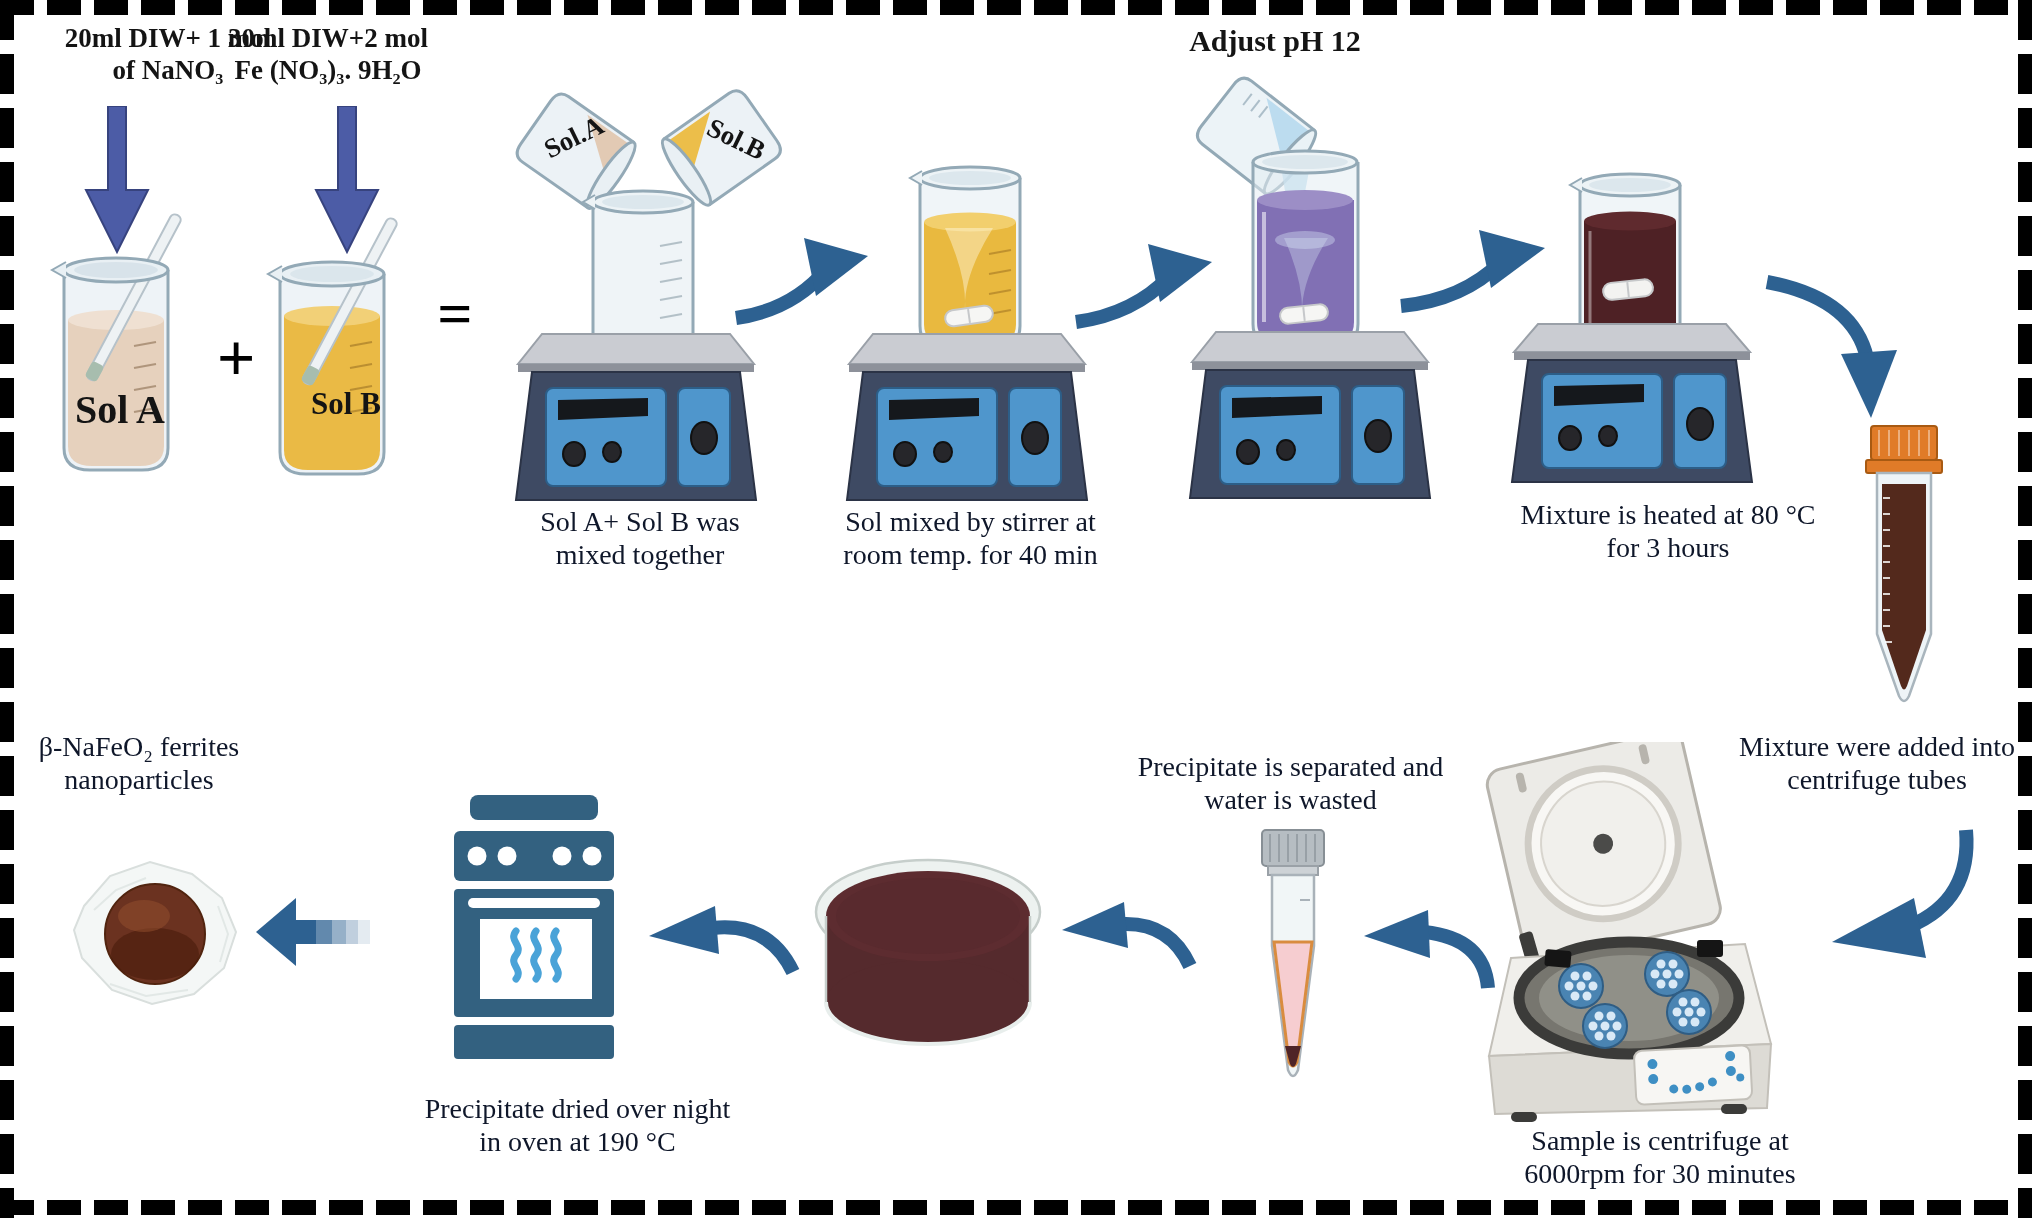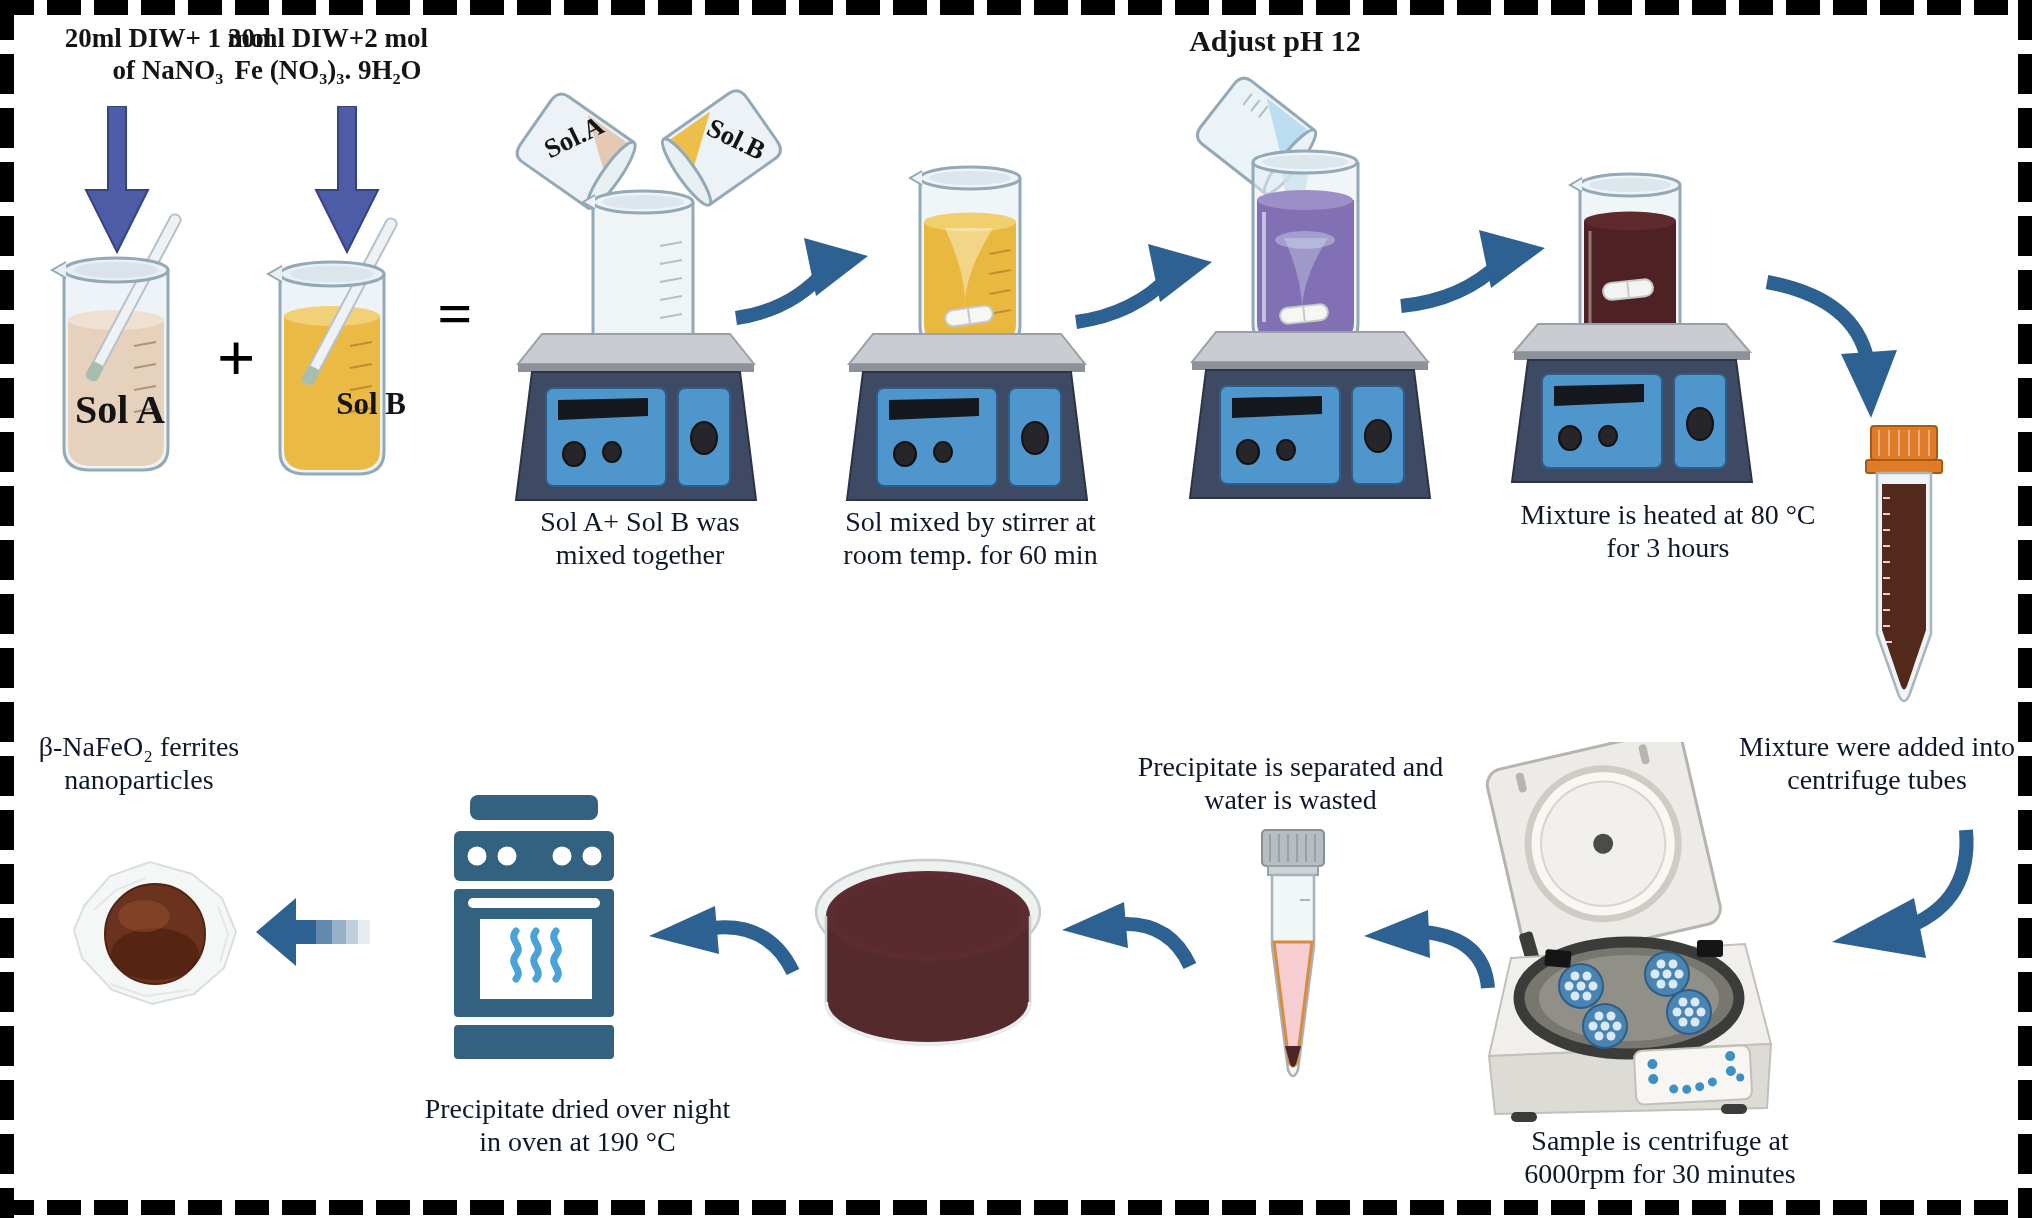--- a/index.html
+++ b/index.html
@@ -73,21 +73,21 @@
         <line x1="88" y1="196" x2="110" y2="192"></line>
     </g>
     <g transform="rotate(28 70 120)">
       <rect x="64" y="-12" width="11" height="186" rx="5" fill="#eef2f4" stroke="#b6c2ca" stroke-width="2"></rect>
       <rect x="63" y="156" width="13" height="18" rx="4" fill="#a7bdae"></rect>
     </g>
     <ellipse cx="70" cy="58" rx="52" ry="12" fill="#e9f0f4" stroke="#93a9b6" stroke-width="3"></ellipse>
     <ellipse cx="70" cy="58" rx="42" ry="8" fill="#dbe6ec"></ellipse>
     <path d="M20,50 L6,58 L20,66" fill="#e9f0f4" stroke="#93a9b6" stroke-width="2"></path>
   </svg>
-  <div class="lbl" style="left:286px;top:386px;width:120px;font-size:31px;text-align:right;">Sol B</div>
+  <div class="lbl" style="left:286px;top:386px;width:120px;font-size:31px;">Sol B</div>
 
   <div class="sign" style="left:416px;top:282px;width:78px;font-size:62px;">=</div>
 
   <svg class="abs" style="left:505px;top:78px" width="140" height="150" viewBox="0 0 140 150">
     <g transform="rotate(125 70 72)">
       <path d="M30,28 L30,108 Q30,120 44,120 L96,120 Q110,120 110,108 L110,28" fill="rgba(224,234,240,0.6)" stroke="#93a9b6" stroke-width="3"></path>
       <polygon points="34,32 34,82 74,32" fill="#e2cab4"></polygon>
       <ellipse cx="70" cy="28" rx="40" ry="9" fill="#e9f0f4" stroke="#93a9b6" stroke-width="3"></ellipse>
     </g>
   </svg>
@@ -160,21 +160,21 @@
     <rect x="2" y="34" width="236" height="8" fill="#8d919a"></rect>
     <polygon points="16,42 224,42 240,170 0,170" fill="#3e4a63" stroke="#2b3346" stroke-width="2"></polygon>
     <rect x="30" y="58" width="120" height="98" rx="7" fill="#4f96cc" stroke="#2c5e88" stroke-width="2"></rect>
     <polygon points="42,70 132,68 132,86 42,90" fill="#15181c"></polygon>
     <ellipse cx="58" cy="124" rx="11" ry="12" fill="#26262a" stroke="#111" stroke-width="2"></ellipse>
     <ellipse cx="96" cy="122" rx="9" ry="10" fill="#26262a" stroke="#111" stroke-width="2"></ellipse>
     <rect x="162" y="58" width="52" height="98" rx="7" fill="#4f96cc" stroke="#2c5e88" stroke-width="2"></rect>
     <ellipse cx="188" cy="108" rx="13" ry="16" fill="#26262a" stroke="#111" stroke-width="2"></ellipse>
   </svg>
   <div class="cap" style="left:818px;top:505px;width:305px;">Sol mixed by stirrer at
-room temp. for 60 min</div>
+room temp. for 40 min</div>
 
   <svg class="abs" style="left:1068px;top:232px" width="150" height="98" viewBox="0 0 150 98">
     <path d="M8,90 Q66,82 102,44" fill="none" stroke="#2d6191" stroke-width="14"></path>
     <polygon points="80,12 144,30 92,70" fill="#2d6191"></polygon>
   </svg>
 
   <div class="lbl" style="left:1180px;top:24px;width:190px;font-size:30px;text-align:center;">Adjust pH 12</div>
 
   <svg class="abs" style="left:1183px;top:58px" width="140" height="150" viewBox="0 0 140 150">
     <g transform="rotate(128 70 75)">

